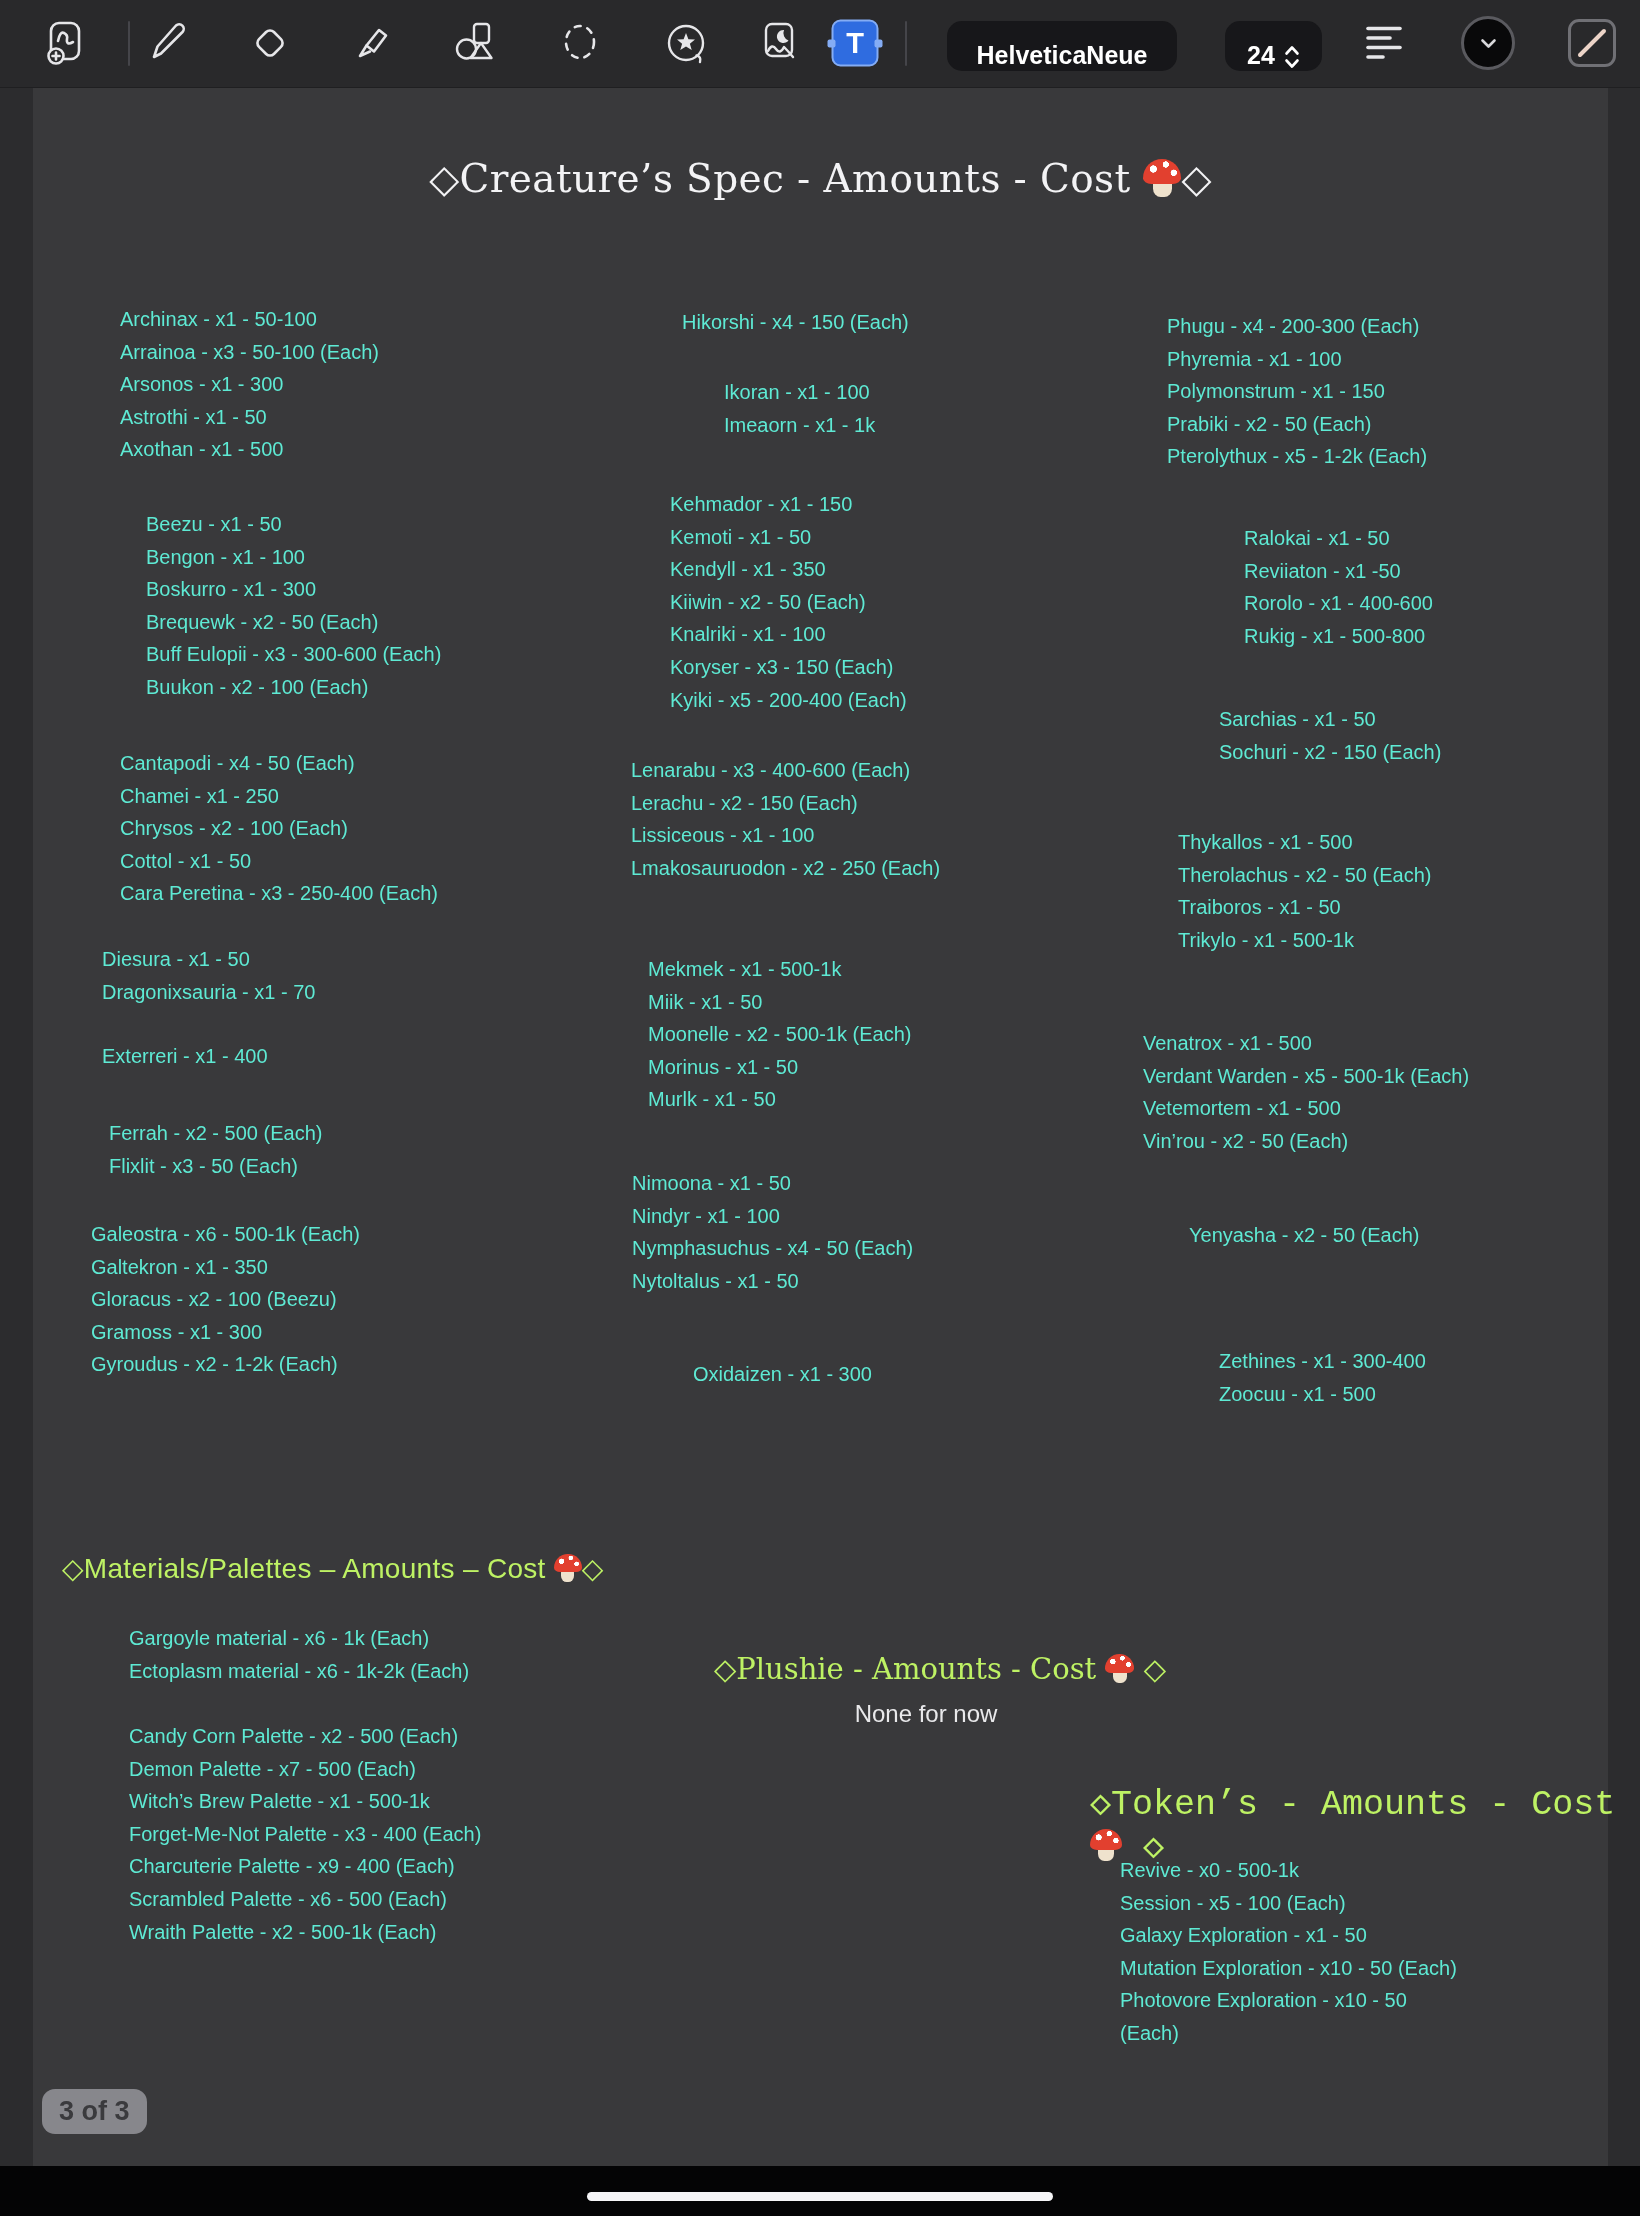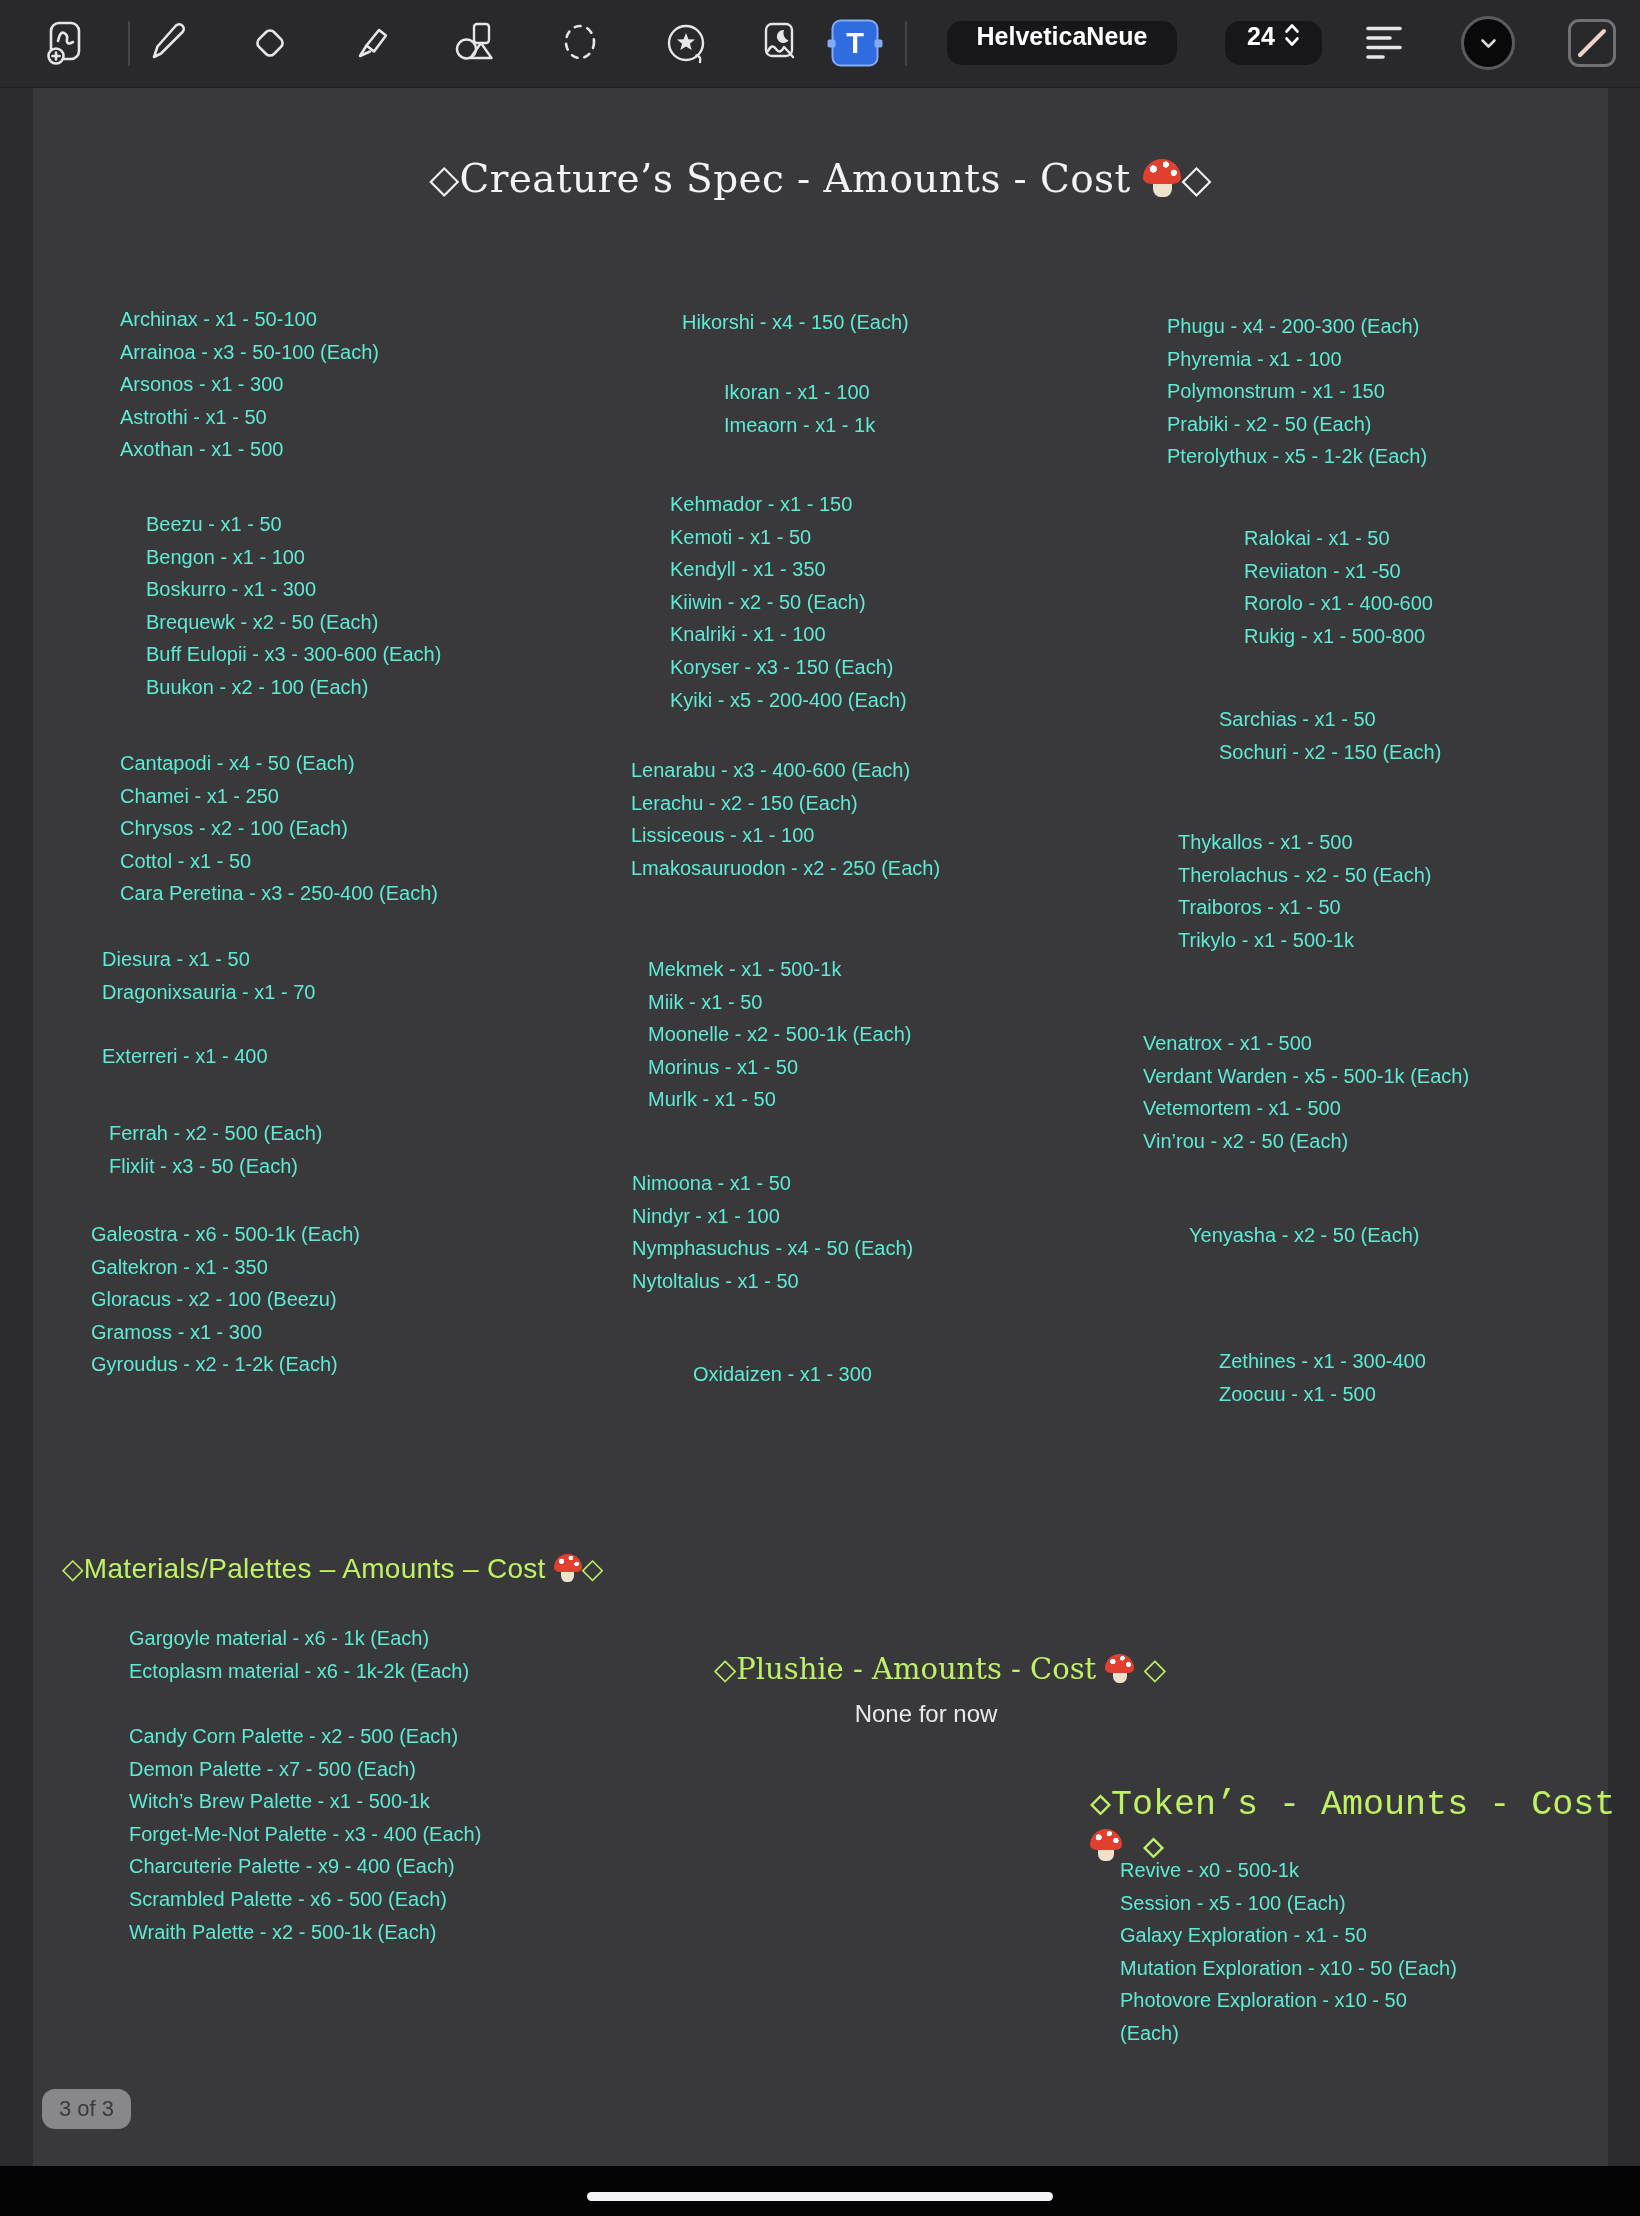--- a/index.html
+++ b/index.html
@@ -3,23 +3,23 @@
 <meta charset="utf-8">
 <style>
   html,body{margin:0;padding:0;background:#2c2c2e;}
   .screen{position:relative;width:1640px;height:2216px;background:#2c2c2e;overflow:hidden;
           font-family:"Liberation Sans","DejaVu Sans",sans-serif;}
   
   .toolbar{position:absolute;left:0;top:0;width:1640px;height:87px;background:#29292b;border-bottom:1px solid #1f1f21;}
   .tool{position:absolute;top:43px;transform:translate(-50%,-50%);width:58px;height:58px;
         display:flex;align-items:center;justify-content:center;background:none;border:none;padding:0;cursor:pointer;}
   .tdiv{position:absolute;top:21px;width:2px;height:45px;background:#45454a;border-radius:1px;}
-  .pill{position:absolute;top:21px;height:44px;background:#17171a;border:none;border-radius:15px;
+  .pill{position:absolute;top:21px;height:50px;background:#17171a;border:none;border-radius:15px;
         color:#ffffff;font-weight:700;font-size:25px;font-family:inherit;
-        display:flex;align-items:flex-start;justify-content:center;cursor:pointer;}
+        display:flex;align-items:flex-end;justify-content:center;cursor:pointer;}
   .font-pill{left:947px;width:230px;}
   .size-pill{left:1225px;width:97px;gap:9px;}
   .ttool{position:absolute;left:855px;top:43px;transform:translate(-50%,-50%);width:47px;height:47px;
          border-radius:9px;background:#2f6ce0;border:2.5px solid #84acf4;color:#fff;font-weight:700;
          font-size:29px;display:flex;align-items:center;justify-content:center;cursor:pointer;font-family:inherit;}
   .ttool::before,.ttool::after{content:"";position:absolute;top:50%;width:8px;height:8px;border-radius:2px;
          background:#84acf4;transform:translateY(-50%);}
   .ttool::before{left:-6px;} .ttool::after{right:-6px;}
   .color-circle{width:54px;height:54px;border-radius:50%;background:#09090a;border:3px solid #5a5a5f;
          box-sizing:border-box;display:flex;align-items:center;justify-content:center;}
@@ -40,21 +40,21 @@
   .mush i{display:block;position:absolute;}
   .mush .stem{left:26%;bottom:1%;width:48%;height:54%;background:#efe2cd;border-radius:34% 34% 42% 42%;}
   .mush .cap{left:0;top:0;width:100%;height:64%;z-index:1;
      background:radial-gradient(circle at 27% 40%,#fff 0 11%,transparent 12%),
                 radial-gradient(circle at 60% 22%,#fff 0 10%,transparent 11%),
                 radial-gradient(circle at 81% 55%,#fff 0 9%,transparent 10%),#e2402f;
      border-radius:50% 50% 22% 22% / 78% 78% 24% 24%;}
   .m39{font-size:38px;} .m30{font-size:29px;} .m28{font-size:28px;} .m33{font-size:32px;}
   
   .page-badge{position:absolute;left:42px;top:2089px;background:#87878c;color:#3a3a3d;
-         font-size:22px;font-weight:400;padding:7px 17px;border-radius:13px;}
+         font-size:27px;font-weight:700;padding:7px 17px;border-radius:13px;}
   .home-bar{position:absolute;left:0;top:2166px;width:1640px;height:50px;background:#040405;}
   .home-indicator{position:absolute;left:587px;top:26px;width:466px;height:9px;border-radius:5px;background:#f5f5f7;cursor:pointer;}
   svg.icon{display:block;}
 </style>
 </head>
 <body>
 
 <div class="screen">
 
   <header class="toolbar">

